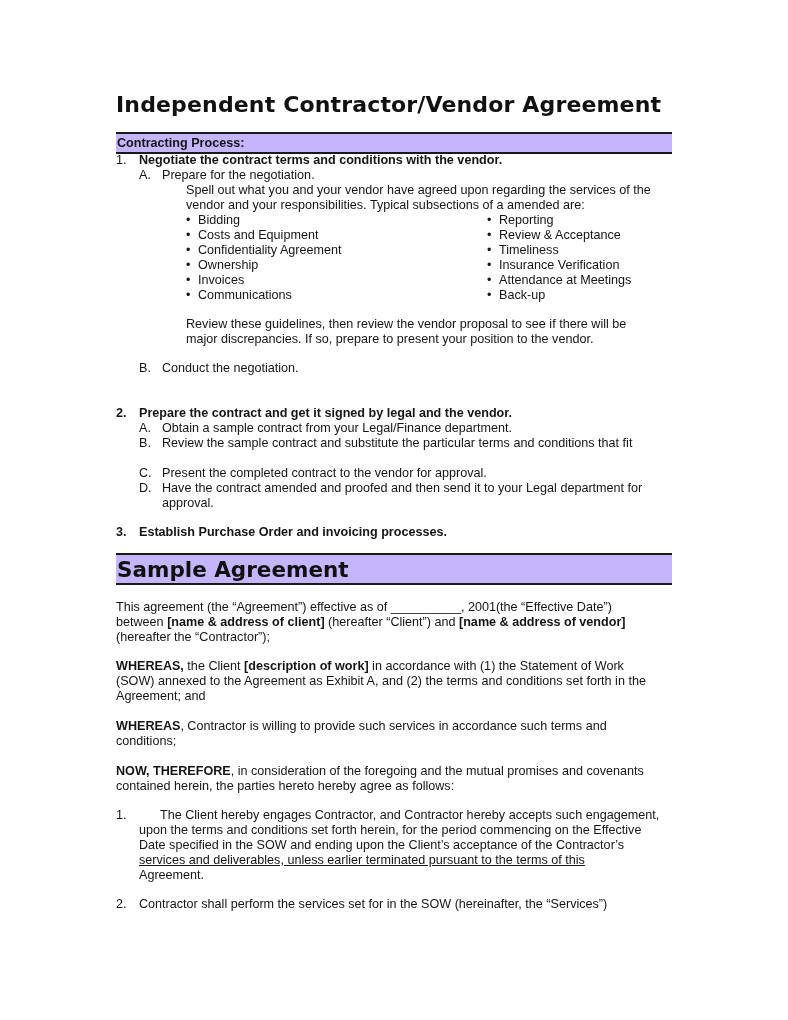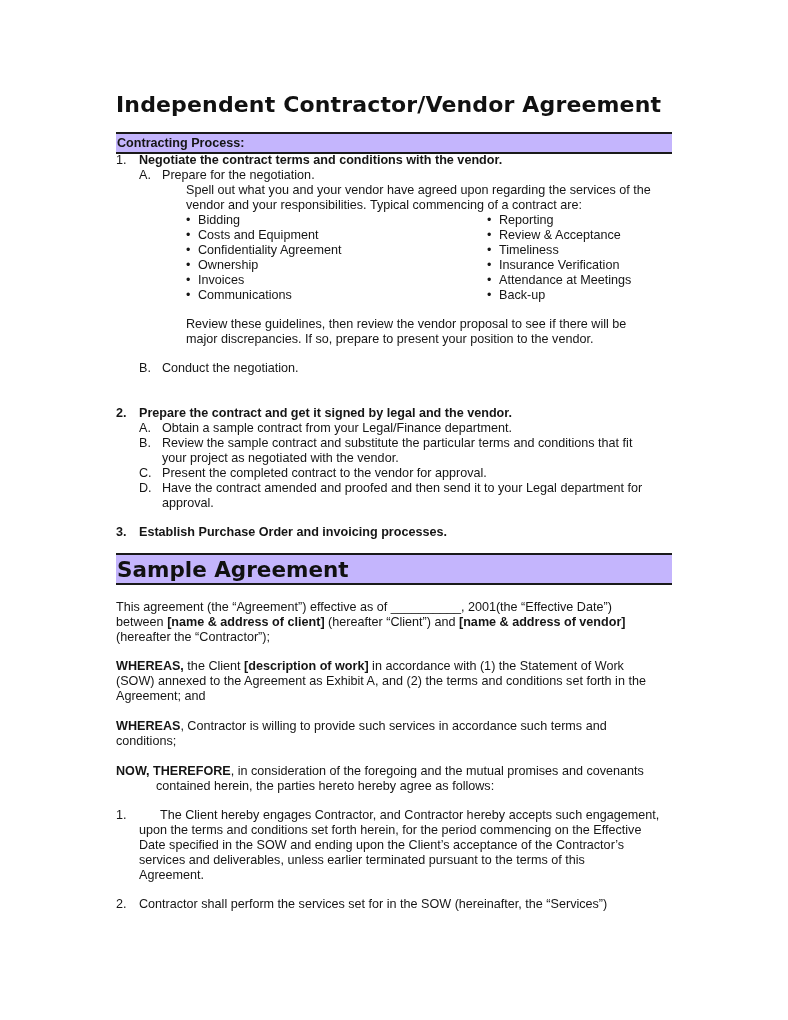--- a/index.html
+++ b/index.html
@@ -29,21 +29,21 @@
   <div class="bar bar1">
     <span>Contracting Process:</span>
   </div>
 
   <div class="t" style="left:116px;top:153px;">1.</div>
   <div class="t b" style="left:139px;top:153px;">Negotiate the contract terms and conditions with the vendor.</div>
 
   <div class="t" style="left:139px;top:168px;">A.</div>
   <div class="t" style="left:162px;top:168px;">Prepare for the negotiation.</div>
   <div class="t" style="left:186px;top:183px;">Spell out what you and your vendor have agreed upon regarding the services of the</div>
-  <div class="t" style="left:186px;top:198px;">vendor and your responsibilities.  Typical commencing of a contract are:</div>
+  <div class="t" style="left:186px;top:198px;">vendor and your responsibilities.  Typical subsections of a amended are:</div>
 
   <div>
     <div class="t bul" style="left:198px;top:213px;">Bidding</div>
     <div class="t bul" style="left:198px;top:228px;">Costs and Equipment</div>
     <div class="t bul" style="left:198px;top:243px;">Confidentiality Agreement</div>
     <div class="t bul" style="left:198px;top:258px;">Ownership</div>
     <div class="t bul" style="left:198px;top:273px;">Invoices</div>
     <div class="t bul" style="left:198px;top:288px;">Communications</div>
   </div>
   <div>
@@ -61,21 +61,20 @@
   <div class="t" style="left:139px;top:361px;">B.</div>
   <div class="t" style="left:162px;top:361px;">Conduct the negotiation.</div>
 
   <div class="t b" style="left:116px;top:406px;">2.</div>
   <div class="t b" style="left:139px;top:406px;">Prepare the contract and get it signed by legal and the vendor.</div>
 
   <div class="t" style="left:139px;top:421px;">A.</div>
   <div class="t" style="left:162px;top:421px;">Obtain a sample contract from your Legal/Finance department.</div>
   <div class="t" style="left:139px;top:436px;">B.</div>
   <div class="t" style="left:162px;top:436px;">Review the sample contract and substitute the particular terms and conditions that fit</div>
-  <div class="t" style="left:162px;top:451px;">your project as negotiated with the vendor.</div>
   <div class="t" style="left:139px;top:466px;">C.</div>
   <div class="t" style="left:162px;top:466px;">Present the completed contract to the vendor for approval.</div>
   <div class="t" style="left:139px;top:481px;">D.</div>
   <div class="t" style="left:162px;top:481px;">Have the contract amended and proofed and then send it to your Legal department for</div>
   <div class="t" style="left:162px;top:496px;text-align:center;">approval.</div>
 
   <div class="t b" style="left:116px;top:525px;">3.</div>
   <div class="t b" style="left:139px;top:525px;">Establish Purchase Order and invoicing processes.</div>
 
   <div class="bar bar2">
@@ -94,29 +93,29 @@
     <div class="t" style="left:116px;top:689px;">Agreement; and</div>
   </div>
 
   <div>
     <div class="t" style="left:116px;top:719px;"><span class="b">WHEREAS</span><span>, Contractor is willing to provide such services in accordance such terms and</span></div>
     <div class="t" style="left:116px;top:734px;">conditions;</div>
   </div>
 
   <div>
     <div class="t" style="left:116px;top:764px;"><span class="b">NOW, THEREFORE</span><span>, in consideration of the foregoing and the mutual promises and covenants</span></div>
-    <div class="t" style="left:116px;top:779px;margin-left:40px;">contained herein, the parties hereto hereby agree as follows:</div>
+    <div class="t" style="left:116px;top:779px;">contained herein, the parties hereto hereby agree as follows:</div>
   </div>
 
   <div>
     <div class="t" style="left:116px;top:808px;">1.</div>
     <div class="t" style="left:132px;top:808px;margin-left:28px;">The Client hereby engages Contractor, and Contractor hereby accepts such engagement,</div>
     <div class="t" style="left:139px;top:823px;">upon the terms and conditions set forth herein, for the period commencing on the Effective</div>
     <div class="t" style="left:139px;top:838px;">Date specified in the SOW and ending upon the Client’s acceptance of the Contractor’s</div>
-    <div class="t" style="left:139px;top:853px;">services and deliverables, unless earlier terminated pursuant to the terms of this</div>
+    <div class="t" style="left:139px;top:853px;text-decoration:underline;">services and deliverables, unless earlier terminated pursuant to the terms of this</div>
     <div class="t" style="left:139px;top:868px;">Agreement.</div>
   </div>
 
   <div>
     <div class="t" style="left:116px;top:897px;">2.</div>
     <div class="t" style="left:139px;top:897px;">Contractor shall perform the services set for in the SOW (hereinafter, the “Services”)</div>
   </div>
 
 </div>
 

